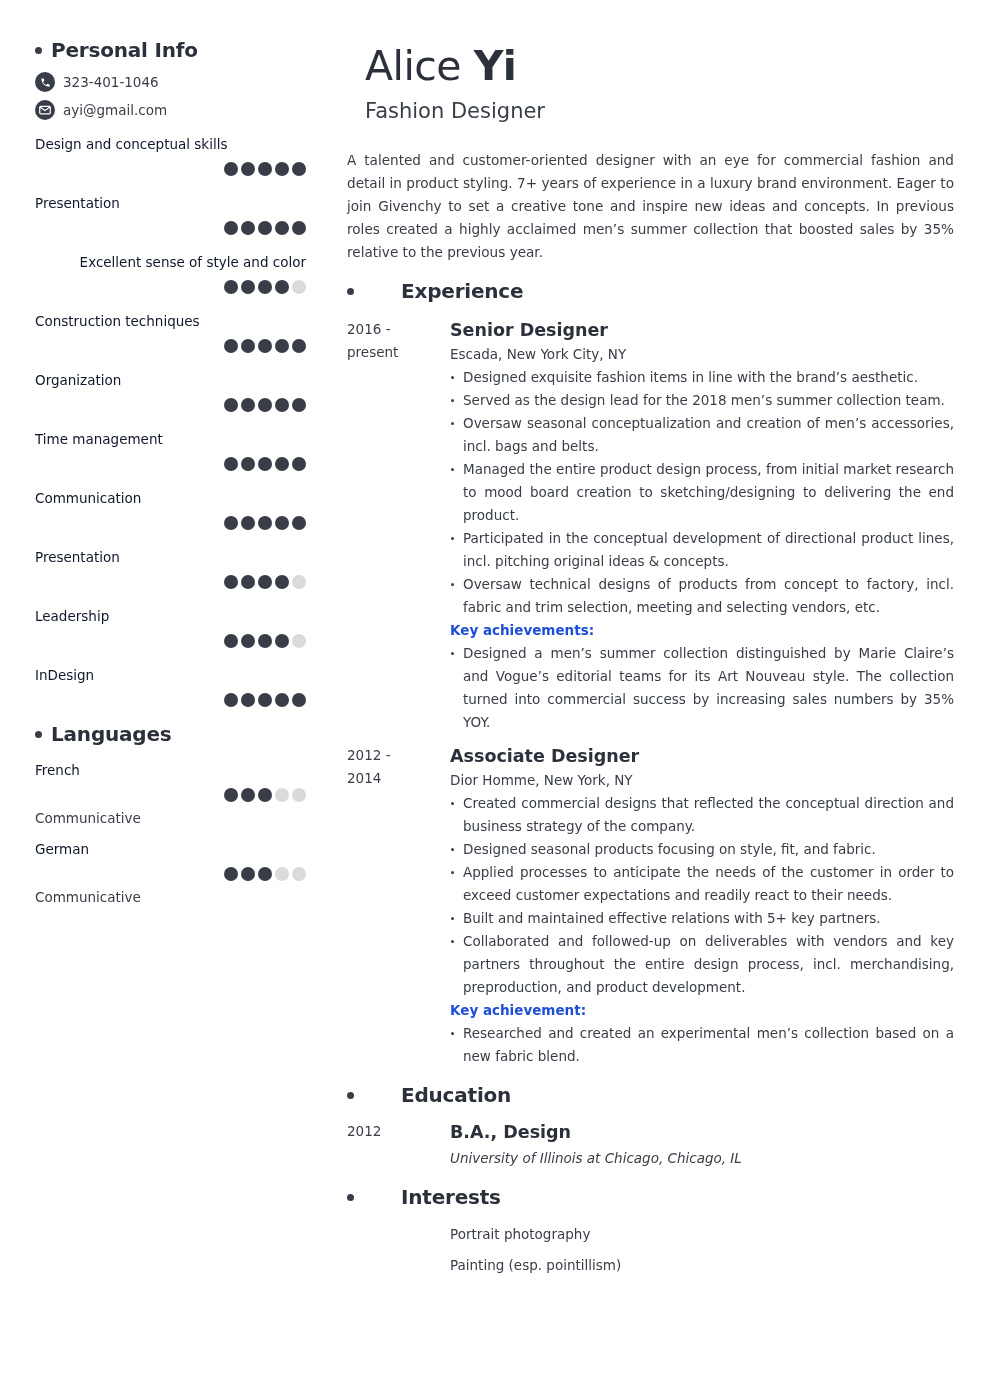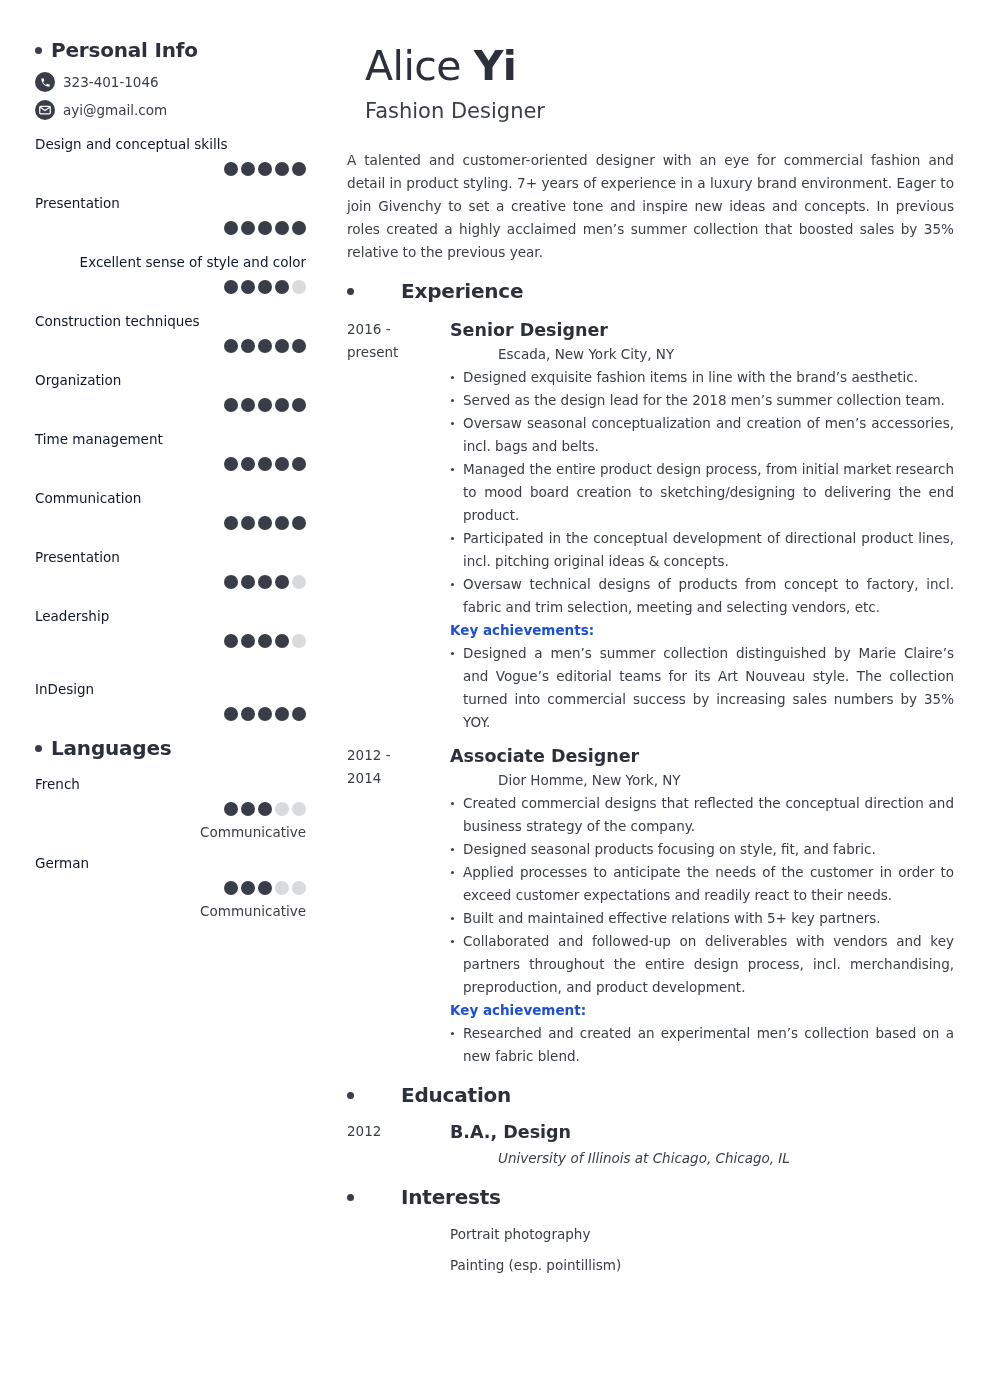--- a/index.html
+++ b/index.html
@@ -32,21 +32,21 @@
   .contact-row .ic {
     width: 20px; height: 20px; border-radius: 50%;
     background: #383d47; margin-right: 8px; flex: none;
     display: flex; align-items: center; justify-content: center;
   }
   .skill { margin-top: 0; }
   .skill-name { font-size: 13.5px; color: #0f172a; height: 20px; line-height: 20px; }
   .rating { display: flex; justify-content: flex-end; margin-top: 8px; height: 14px; }
   .rating .b { width: 14px; height: 14px; border-radius: 50%; margin-left: 3px; background: #383d47; }
   .rating .b.off { background: #d9dadc; }
-  .level { text-align: right; font-size: 13.5px; color: #383d47; margin-top: 6px; height: 20px; line-height: 20px; }
+  .level { text-align: left; font-size: 13.5px; color: #383d47; margin-top: 6px; height: 20px; line-height: 20px; }
 
   
   .right { position: absolute; left: 347px; top: 35px; width: 607px; }
   .header { display: flex; align-items: flex-start; height: 100px; }
   .avatar {
     width: 100px; height: 100px; border-radius: 50%;
     background: #383d47; position: relative; flex: none;
   }
   .avatar span {
     position: absolute; left: 41px; top: 46px;
@@ -62,21 +62,21 @@
     margin-top: 14px; font-size: 13.6px; line-height: 23px;
     text-align: justify; color: #383d47;
   }
   .rsec { margin-top: 14px; }
   .rsec .sec-title { height: 26px; gap: 38px; }
 
   .entry { display: flex; margin-top: 12px; }
   .entry .date { width: 103px; flex: none; font-size: 13.5px; line-height: 23px; color: #383d47; }
   .entry .body { flex: 1; }
   .job-title { font-size: 17.5px; font-weight: bold; color: #2b303b; line-height: 25px; }
-  .company { font-size: 13.5px; line-height: 23px; margin-left: 48px; }
+  .company { font-size: 13.5px; line-height: 23px; }
   .company.it { font-style: italic; }
   ul.bl { list-style: none; }
   ul.bl li {
     position: relative; padding-left: 13px;
     font-size: 13.5px; line-height: 23px; text-align: justify;
   }
   ul.bl li::before {
     content: ""; position: absolute; left: 1px; top: 10px;
     width: 3px; height: 3px; background: #383d47; border-radius: 50%;
   }
@@ -198,21 +198,21 @@
         <div class="skill" style="margin-top: 17px;">
           <div class="skill-name">Leadership</div>
           <div class="rating">
             <span class="b"></span>
             <span class="b"></span>
             <span class="b"></span>
             <span class="b"></span>
             <span class="b off"></span>
           </div>
         </div>
-        <div class="skill" style="margin-top: 31px;">
+        <div class="skill" style="margin-top: 17px;">
           <div class="skill-name">InDesign</div>
           <div class="rating">
             <span class="b"></span>
             <span class="b"></span>
             <span class="b"></span>
             <span class="b"></span>
             <span class="b"></span>
           </div>
         </div>
       </div>

